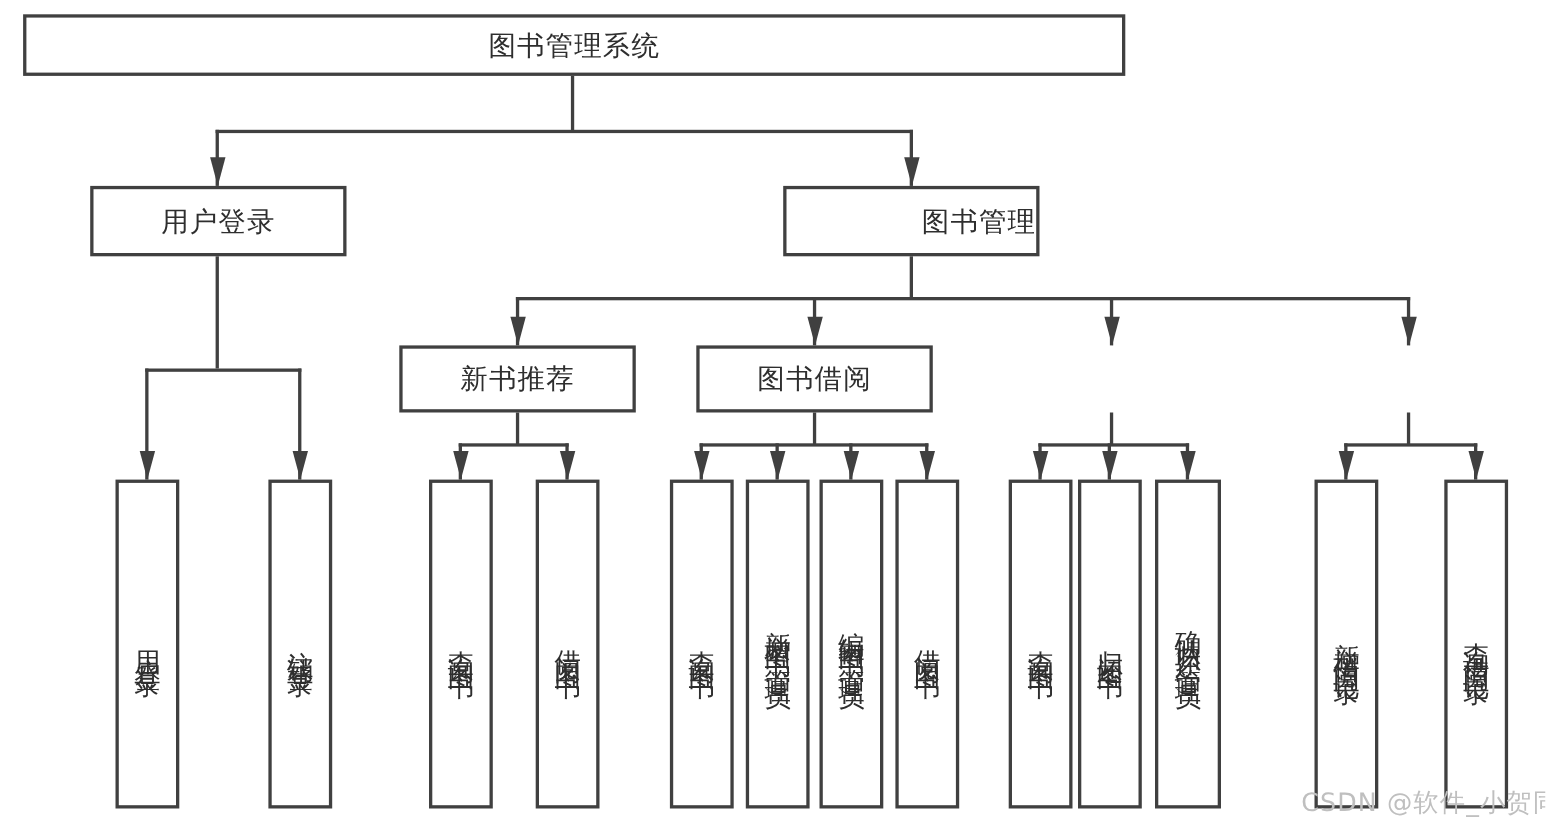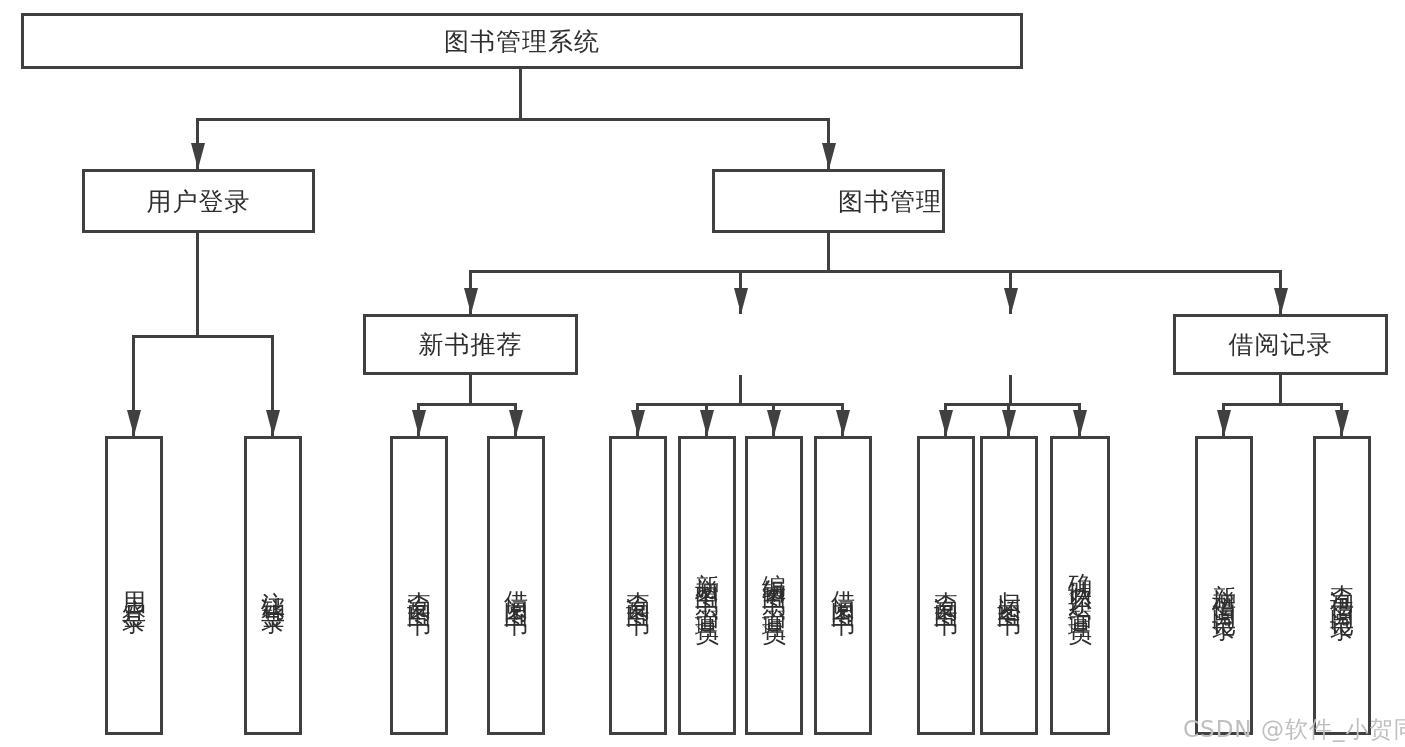--- a/index.html
+++ b/index.html
@@ -47,25 +47,25 @@
   </div>
 
   <div class="box" style="left:712px; top:169px; width:233px; height:64px;justify-content:flex-end;">
     <span class="lbl">图书管理</span>
   </div>
 
   <div class="box" style="left:363px; top:314px; width:215px; height:61px;">
     <span class="lbl">新书推荐</span>
   </div>
 
+  <div class="box" style="left:633px; top:314px; width:215px; height:61px;">
+    <span class="lbl">图书借阅</span>
+  </div>
 
 
-  <div class="box" style="left:1173px; top:314px; width:215px; height:61px;">
-    <span class="lbl">借阅记录</span>
-  </div>
 
   <div class="box vert" style="left:105px; top:436px; width:58px; height:299px;">
     <span class="lbl">用户登录</span>
   </div>
   <div class="box vert" style="left:244px; top:436px; width:58px; height:299px;">
     <span class="lbl">注销登录</span>
   </div>
 
   <div class="box vert" style="left:390px; top:436px; width:58px; height:299px;">
     <span class="lbl">查询图书</span>

